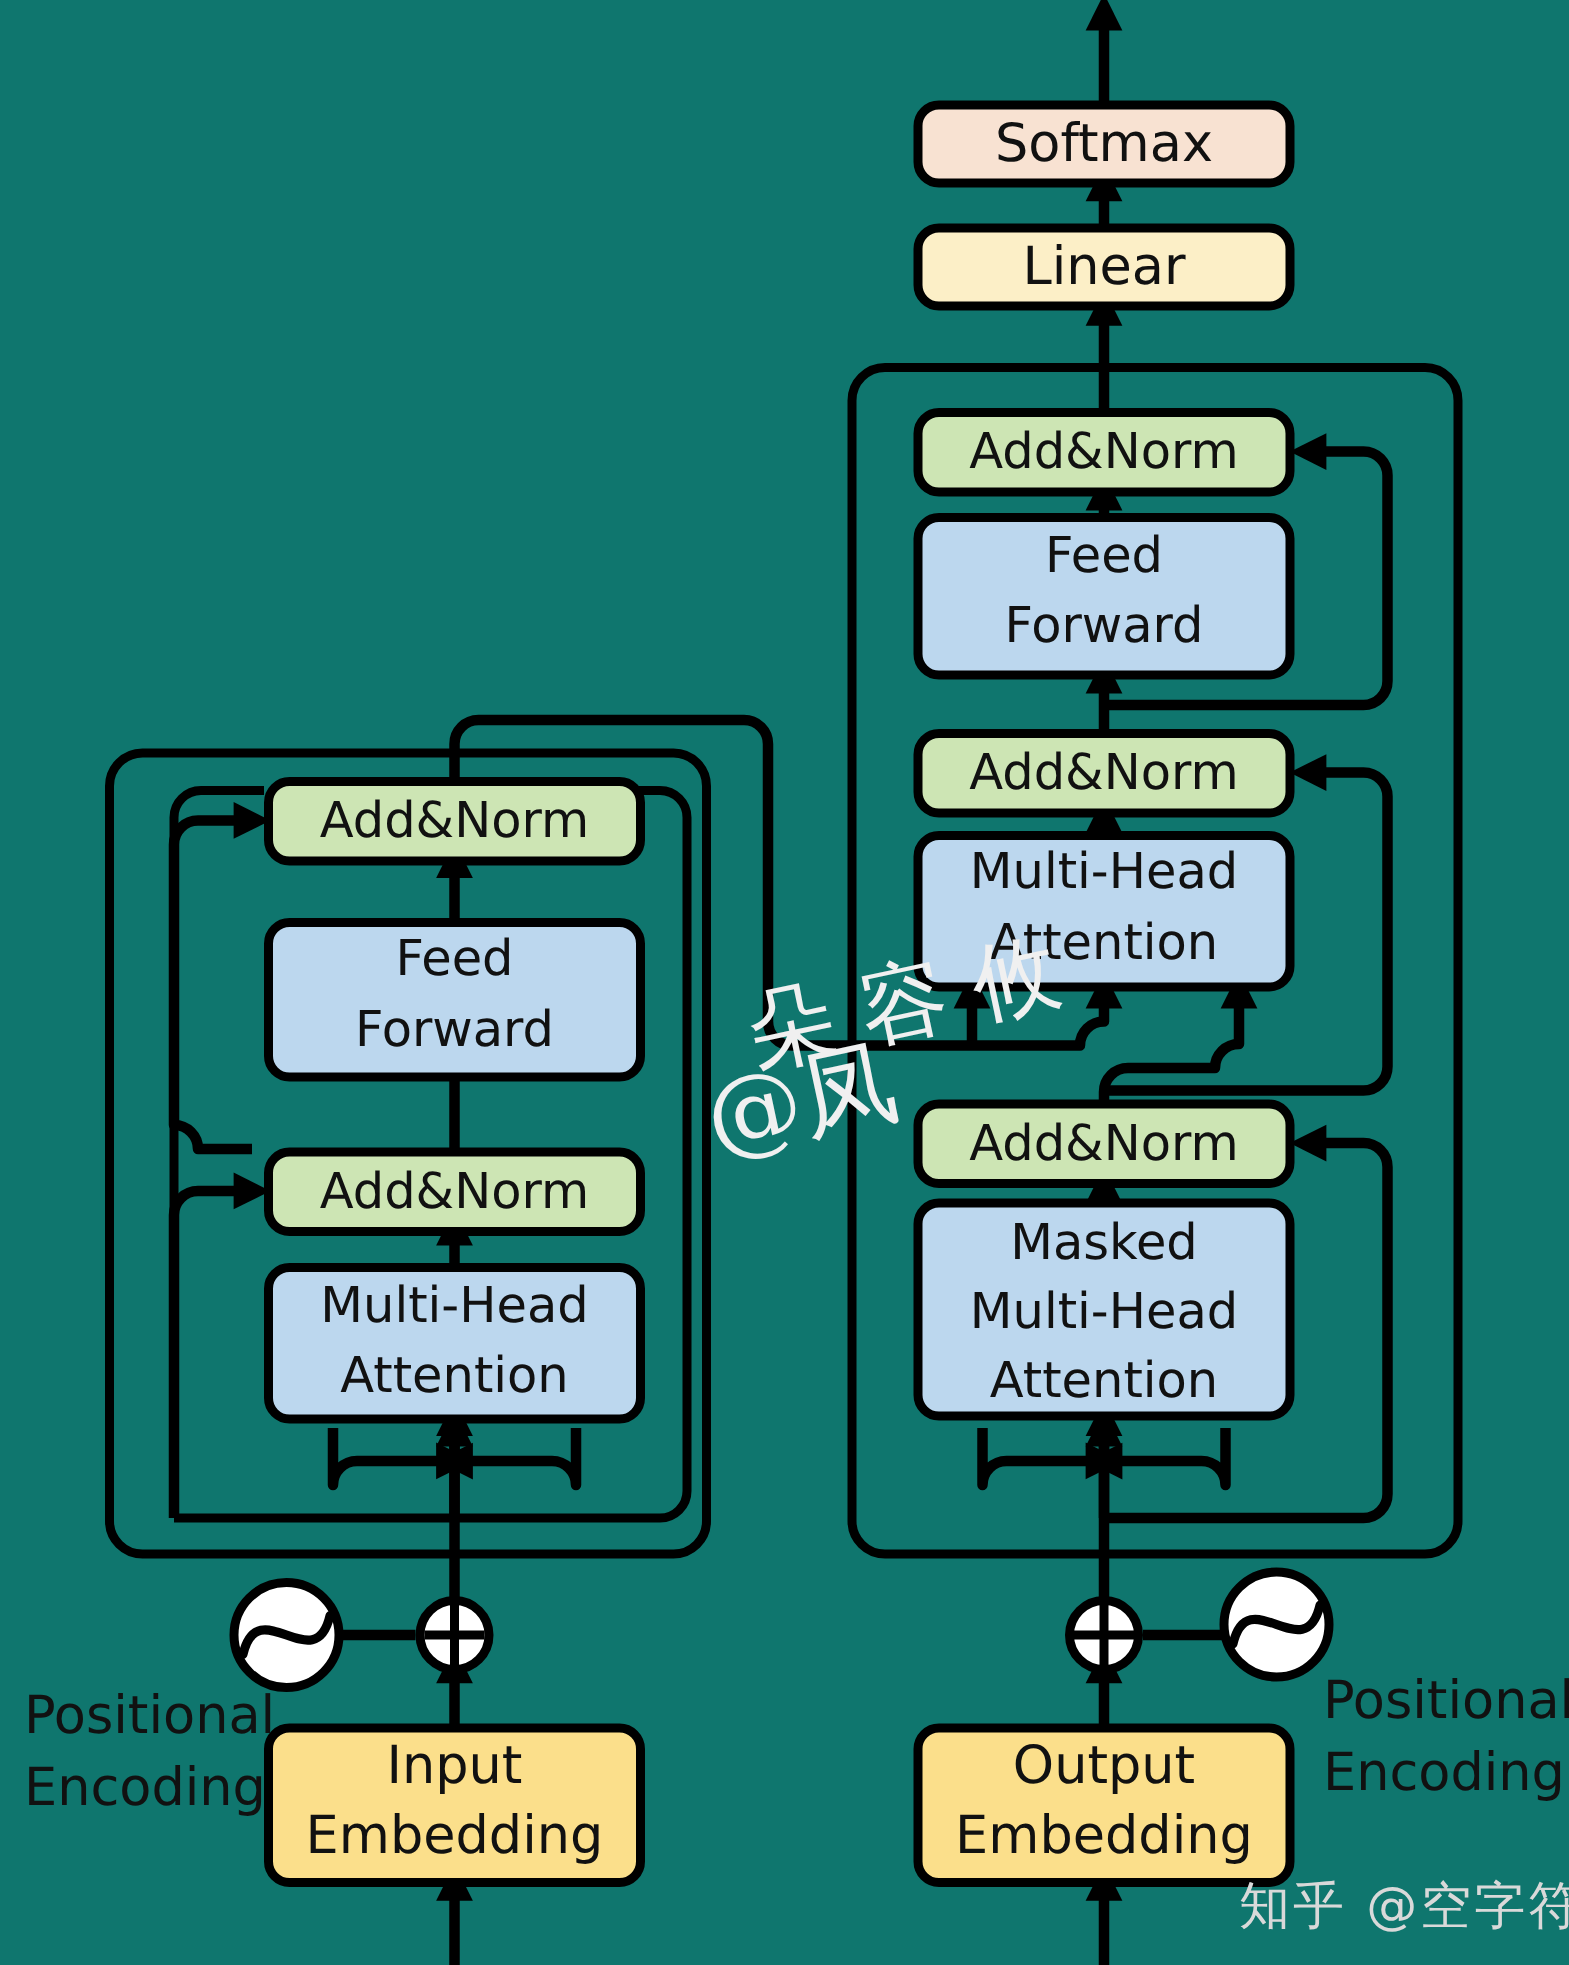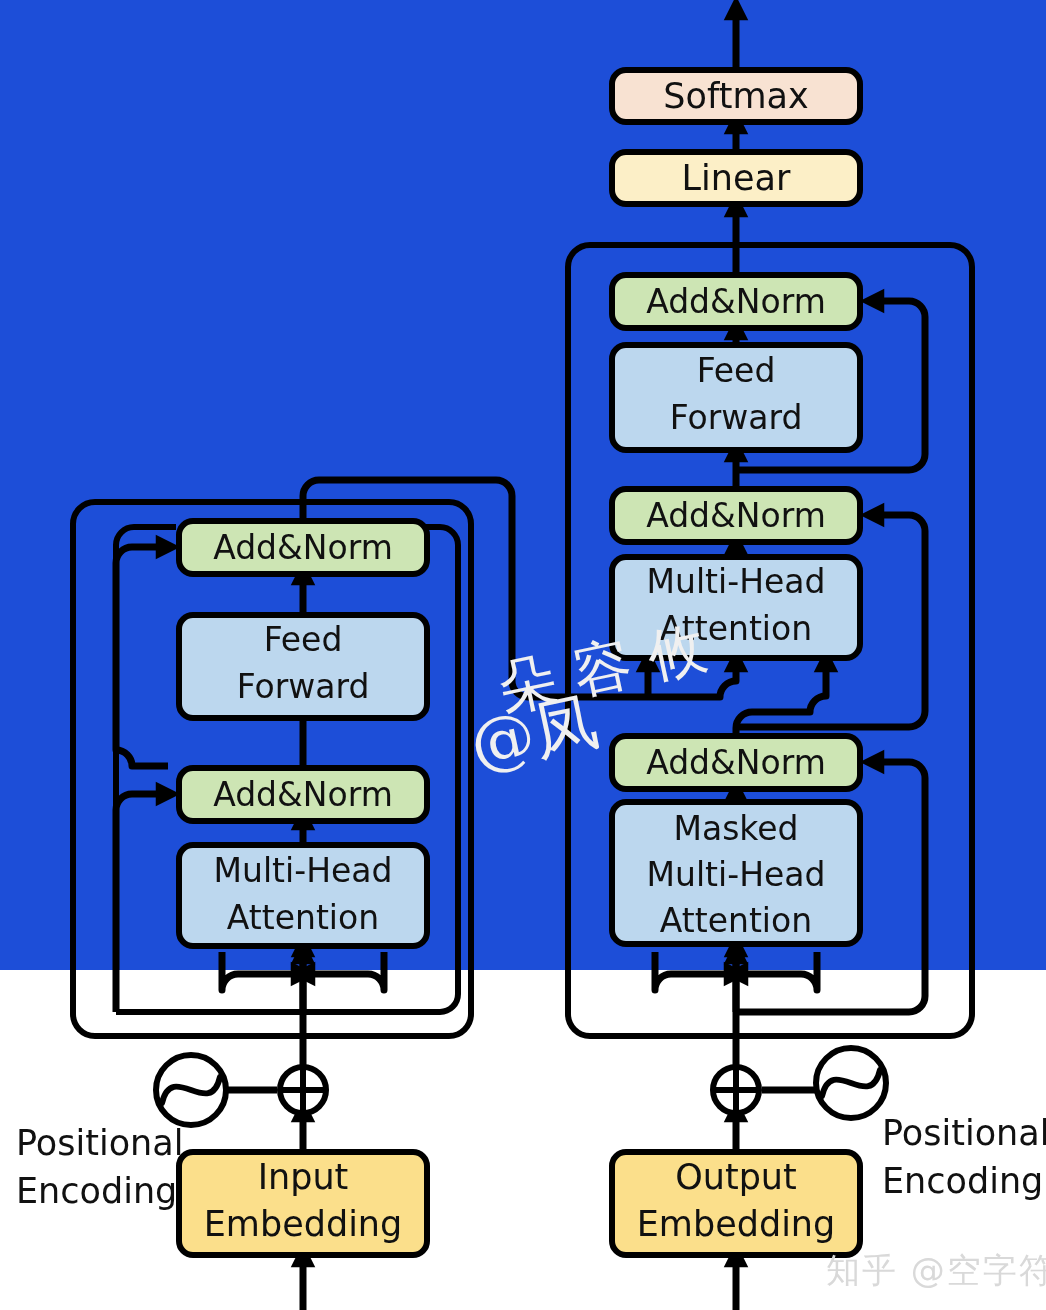--- a/index.html
+++ b/index.html
@@ -1,18 +1,18 @@
 <!DOCTYPE html>
 <html><head>
 <meta charset="utf-8">
 <style>
   html,body{margin:0;padding:0;background:#ffffff;}
   body{width:1046px;height:1310px;overflow:hidden;
        font-family:"DejaVu Sans","Liberation Sans",sans-serif;}
-  #stage{position:relative;width:1046px;height:970px;background:#1d4ed8;}
+  #stage{position:relative;width:1046px;height:1310px;background:#0f766e;}
   svg#diagram{position:absolute;left:0;top:0;width:1046px;height:1310px;display:block;}
   .wire{fill:none;stroke:#000000;stroke-width:7;stroke-linecap:butt;stroke-linejoin:round;}
   .container-box{fill:none;stroke:#000000;stroke-width:6;}
   .node-box{stroke:#000000;stroke-width:6;}
   .node-label{font-family:"DejaVu Sans","Liberation Sans",sans-serif;
       fill:#111111;text-anchor:middle;dominant-baseline:middle;}
   .pe-label{font-family:"DejaVu Sans","Liberation Sans",sans-serif;
       fill:#111111;font-size:35px;}
   .pe-circle{fill:#ffffff;stroke:#000000;stroke-width:6;}
   .pe-wave{fill:none;stroke:#000000;stroke-width:6;stroke-linecap:round;}

